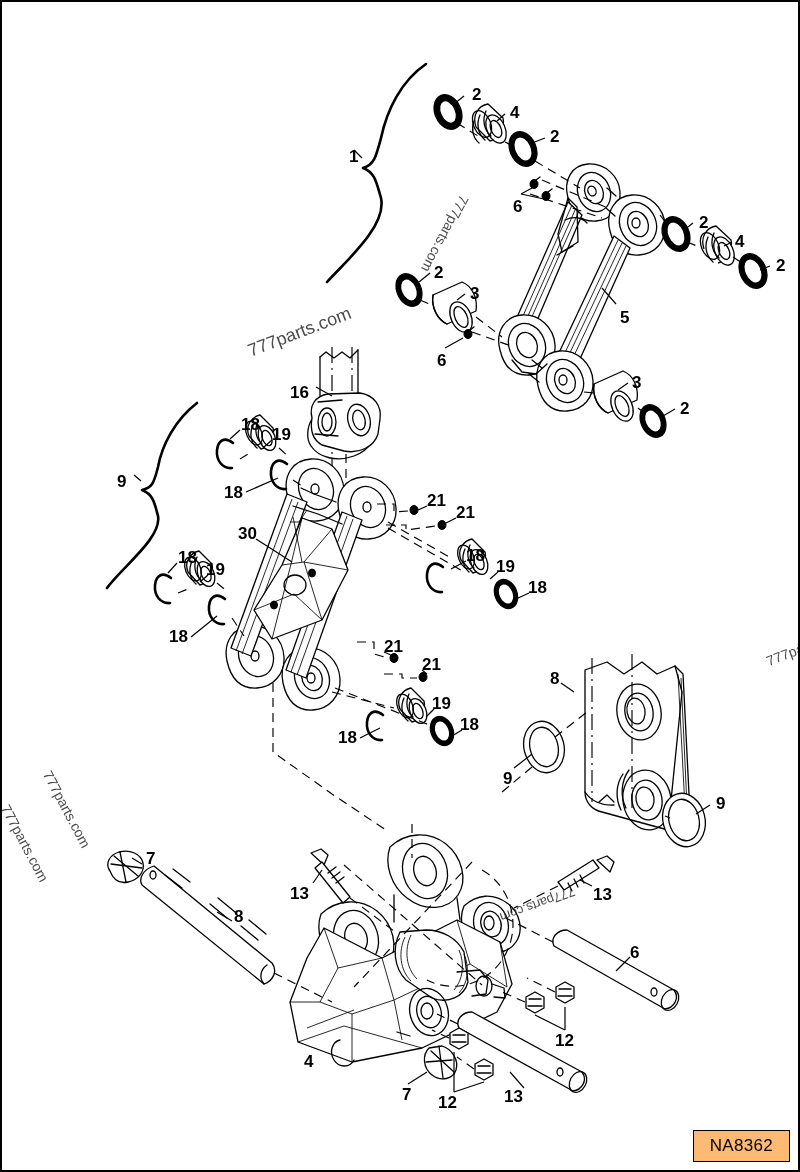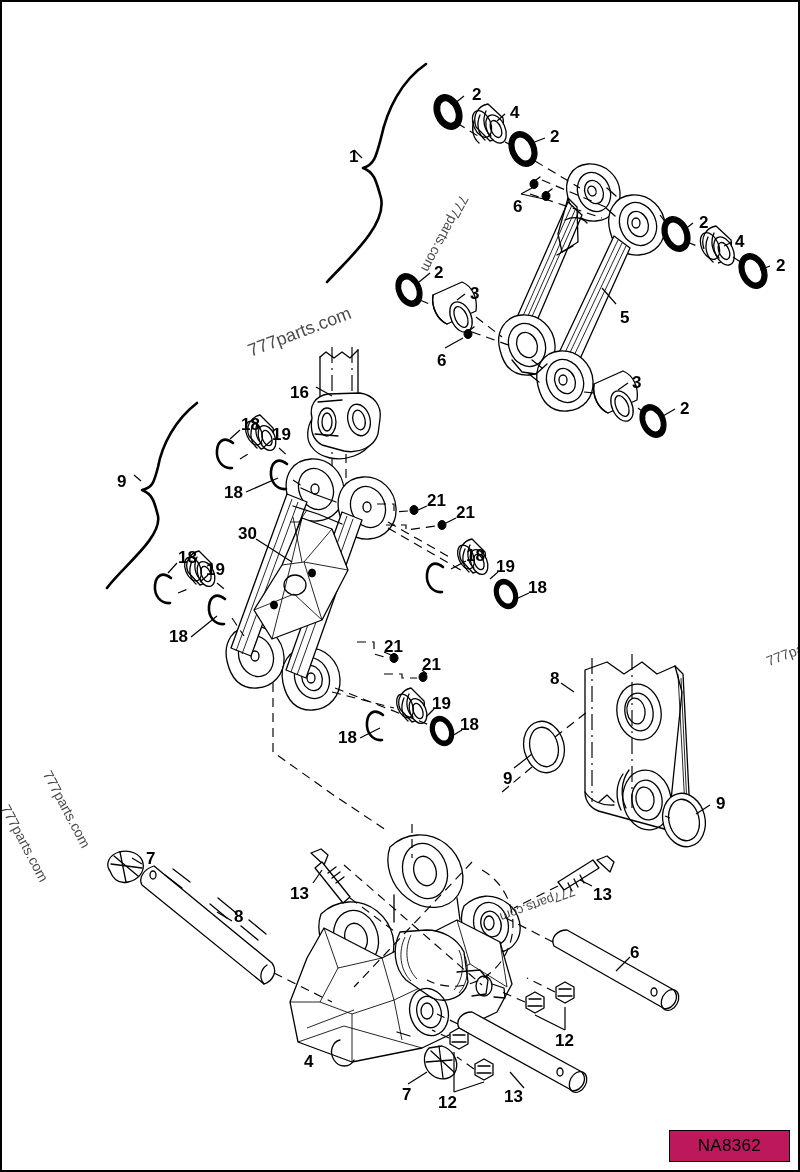--- a/index.html
+++ b/index.html
@@ -1,21 +1,21 @@
 <!DOCTYPE html>
 <html><head>
 <meta charset="utf-8">
 <style>
   html,body{margin:0;padding:0;background:#fff;}
   body{font-family:"Liberation Sans",sans-serif;}
   #page{position:relative;width:800px;height:1172px;background:#fff;border:2px solid #000;box-sizing:border-box;overflow:hidden;}
   #svgroot{position:absolute;left:0;top:0;width:800px;height:1172px;}
   .lbl{position:absolute;font-family:"Liberation Sans",sans-serif;font-weight:bold;font-size:17px;color:#000;line-height:1;white-space:nowrap;}
   .wm{position:absolute;font-family:"Liberation Sans",sans-serif;font-size:15px;color:#2b2b2b;white-space:nowrap;opacity:.85;}
-  #plate{position:absolute;right:8px;bottom:8px;border:1px solid #000;padding:5px 28px;font-size:17px;font-weight:normal;background:#be185d;letter-spacing:.3px;}
+  #plate{position:absolute;right:8px;bottom:8px;border:1px solid #000;padding:5px 16px;font-size:17px;font-weight:normal;background:#fdba74;letter-spacing:.3px;}
 </style>
 </head>
 <body>
 
 <div id="page">
 
 <svg id="svgroot" viewBox="0 0 800 1172">
   <defs>
     <style>
       .s{fill:none;stroke:#000;stroke-width:1.3;stroke-linecap:round;stroke-linejoin:round;}

